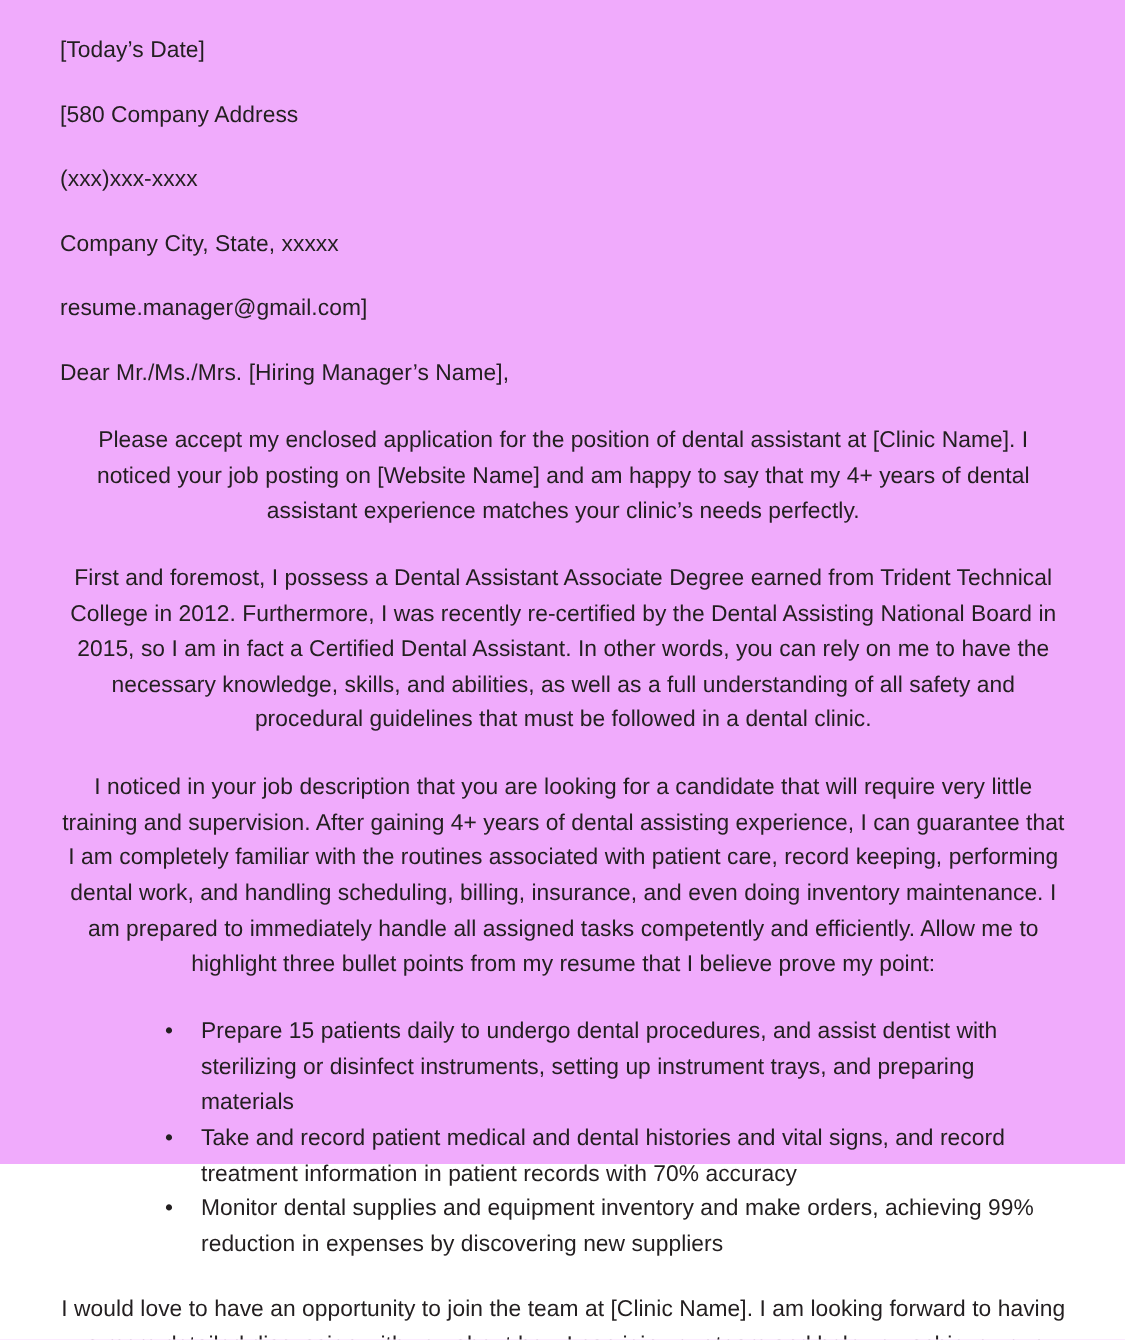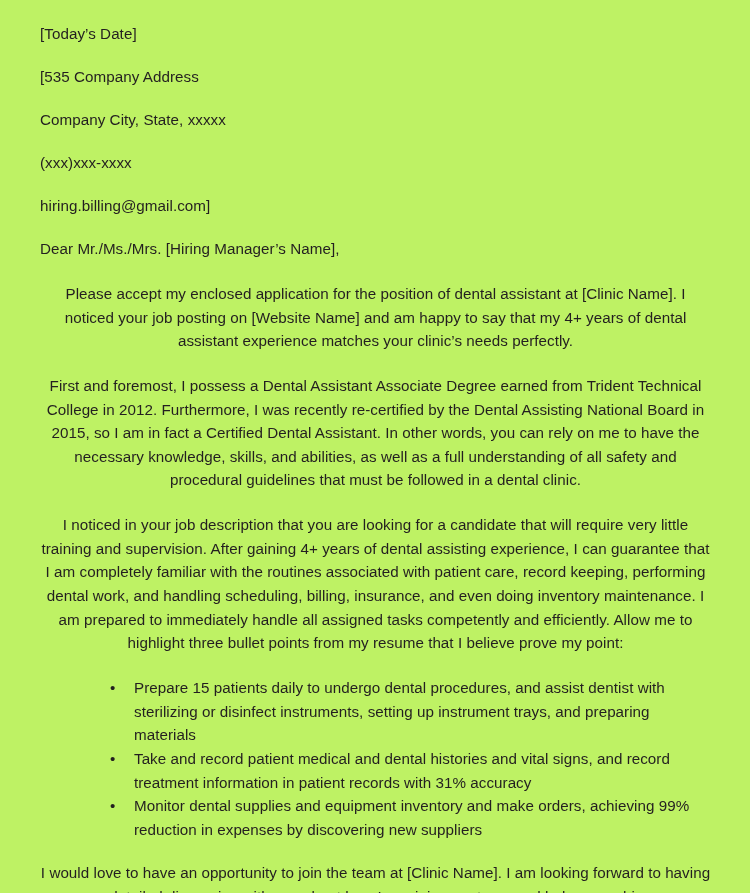--- a/index.html
+++ b/index.html
@@ -10,22 +10,22 @@
   body {
     width: 750px;
     height: 893px;
     font-family: "Liberation Sans", sans-serif;
     color: #231f20;
     overflow: hidden;
   }
   .page {
     position: relative;
     width: 750px;
-    height: 893px;
-    background: #bef264;
+    height: 776px;
+    background: #f0abfc;
     box-sizing: border-box;
     padding: 24px 39px 0 40px;
   }
   .letter {
     width: 671px;
   }
   .addr-line {
     font-size: 15.2px;
     line-height: 1.25;
     margin: 0 0 24px 0;
@@ -73,44 +73,44 @@
   }
 </style>
 </head>
 <body>
 
 <div class="page">
   <div class="letter">
 
     <div class="addr-line">[Today’s Date]</div>
 
-    <div class="addr-line">[535 Company Address</div>
+    <div class="addr-line">[580 Company Address</div>
+
+    <div class="addr-line">(xxx)xxx-xxxx</div>
 
     <div class="addr-line">Company City, State, xxxxx</div>
 
-    <div class="addr-line">(xxx)xxx-xxxx</div>
-
-    <div class="addr-line">hiring.billing@gmail.com]</div>
+    <div class="addr-line">resume.manager@gmail.com]</div>
 
     <div class="salutation">Dear Mr./Ms./Mrs. [Hiring Manager’s Name],</div>
 
     <p class="para first-body">Please accept my enclosed application for the position of dental assistant at [Clinic Name]. I noticed your job posting on [Website Name] and am happy to say that my 4+ years of dental assistant experience matches your clinic’s needs perfectly.</p>
 
     <p class="para">First and foremost, I possess a Dental Assistant Associate Degree earned from Trident Technical College in 2012. Furthermore, I was recently re-certified by the Dental Assisting National Board in 2015, so I am in fact a Certified Dental Assistant. In other words, you can rely on me to have the necessary knowledge, skills, and abilities, as well as a full understanding of all safety and procedural guidelines that must be followed in a dental clinic.</p>
 
     <p class="para">I noticed in your job description that you are looking for a candidate that will require very little training and supervision. After gaining 4+ years of dental assisting experience, I can guarantee that I am completely familiar with the routines associated with patient care, record keeping, performing dental work, and handling scheduling, billing, insurance, and even doing inventory maintenance. I am prepared to immediately handle all assigned tasks competently and efficiently. Allow me to highlight three bullet points from my resume that I believe prove my point:</p>
 
     <ul class="bullets">
       <li>
         <span class="bullet-dot">•</span>
         <span>Prepare 15 patients daily to undergo dental procedures, and assist dentist with sterilizing or disinfect instruments, setting up instrument trays, and preparing materials</span>
       </li>
       <li>
         <span class="bullet-dot">•</span>
-        <span>Take and record patient medical and dental histories and vital signs, and record treatment information in patient records with 31% accuracy</span>
+        <span>Take and record patient medical and dental histories and vital signs, and record treatment information in patient records with 70% accuracy</span>
       </li>
       <li>
         <span class="bullet-dot">•</span>
         <span>Monitor dental supplies and equipment inventory and make orders, achieving 99% reduction in expenses by discovering new suppliers</span>
       </li>
     </ul>
 
     <p class="para">I would love to have an opportunity to join the team at [Clinic Name]. I am looking forward to having a more detailed discussion with you about how I can join your team and help you achieve your goals.</p>
 
   </div>

